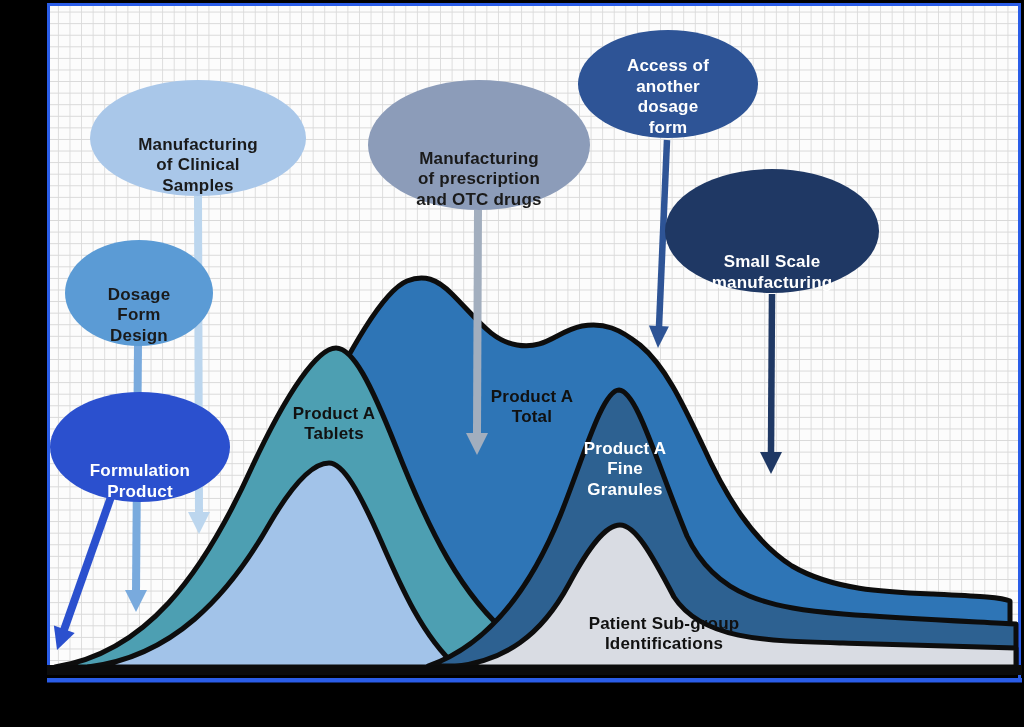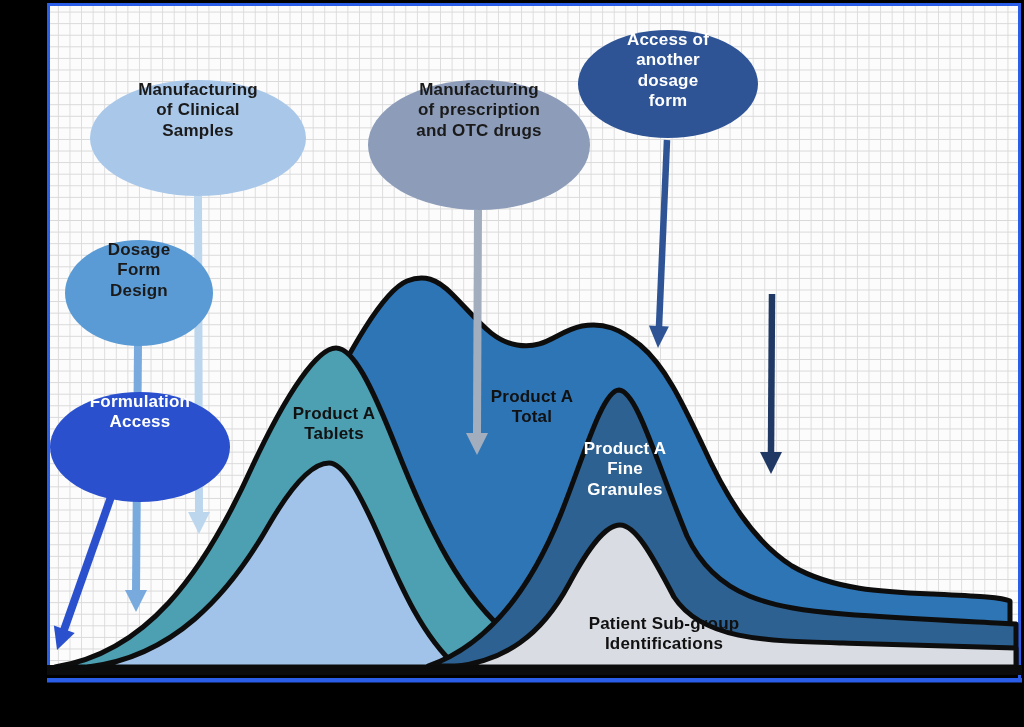--- a/index.html
+++ b/index.html
@@ -1,19 +1,19 @@
 <!DOCTYPE html>
 <html><head>
 <meta charset="utf-8">
 <style>
   html,body{margin:0;padding:0;background:#000;}
   #stage{position:relative;width:1024px;height:727px;background:#000;overflow:hidden;
          font-family:"Liberation Sans", sans-serif;}
   #diagram-svg{position:absolute;left:0;top:0;z-index:1;}
-  .ellipse{position:absolute;z-index:2;border-radius:50%;display:flex;align-items:flex-start;justify-content:center;text-align:center;}
+  .ellipse{position:absolute;z-index:2;border-radius:50%;display:flex;align-items:flex-end;justify-content:center;text-align:center;}
   .lbl{white-space:pre-line;font-weight:700;font-size:17px;line-height:1.2;letter-spacing:.2px;text-align:center;}
   .curve-label{position:absolute;z-index:3;transform:translate(-50%,-50%);}
 </style>
 </head>
 <body>
 
 <div id="stage">
 
   <svg id="diagram-svg" width="1024" height="727" viewBox="0 0 1024 727">
     <defs>
@@ -65,36 +65,40 @@
   </div>
 
   <div class="ellipse" style="left: 65px; top: 240px; width: 148px; height: 106px; background-color: rgb(91, 155, 213);">
     <span class="lbl" style="color: rgb(26, 26, 26);">Dosage
 Form
 Design</span>
   </div>
 
   <div class="ellipse" style="left: 50px; top: 392px; width: 180px; height: 110px; background-color: rgb(43, 80, 206);">
     <span class="lbl" style="color: rgb(255, 255, 255);">Formulation
-Access</span>
+Product</span>
   </div>
 
   <div class="ellipse" style="left: 368px; top: 80px; width: 222px; height: 130px; background-color: rgb(140, 156, 185);">
     <span class="lbl" style="color: rgb(26, 26, 26);">Manufacturing
 of prescription
 and OTC drugs</span>
   </div>
 
   <div class="ellipse" style="left: 578px; top: 30px; width: 180px; height: 108px; background-color: rgb(46, 84, 150);">
     <span class="lbl" style="color: rgb(255, 255, 255);">Access of
 another
 dosage
 form</span>
   </div>
 
+  <div class="ellipse" style="left: 665px; top: 169px; width: 214px; height: 124px; background-color: rgb(31, 56, 100);">
+    <span class="lbl" style="color: rgb(255, 255, 255);">Small Scale
+manufacturing</span>
+  </div>
 
   <div class="curve-label lbl" style="left: 334px; top: 424px; color: rgb(17, 17, 17);">Product A
 Tablets</div>
 
   <div class="curve-label lbl" style="left: 532px; top: 407px; color: rgb(17, 17, 17);">Product A
 Total</div>
 
   <div class="curve-label lbl" style="left: 625px; top: 470px; color: rgb(255, 255, 255);">Product A
 Fine
 Granules</div>

